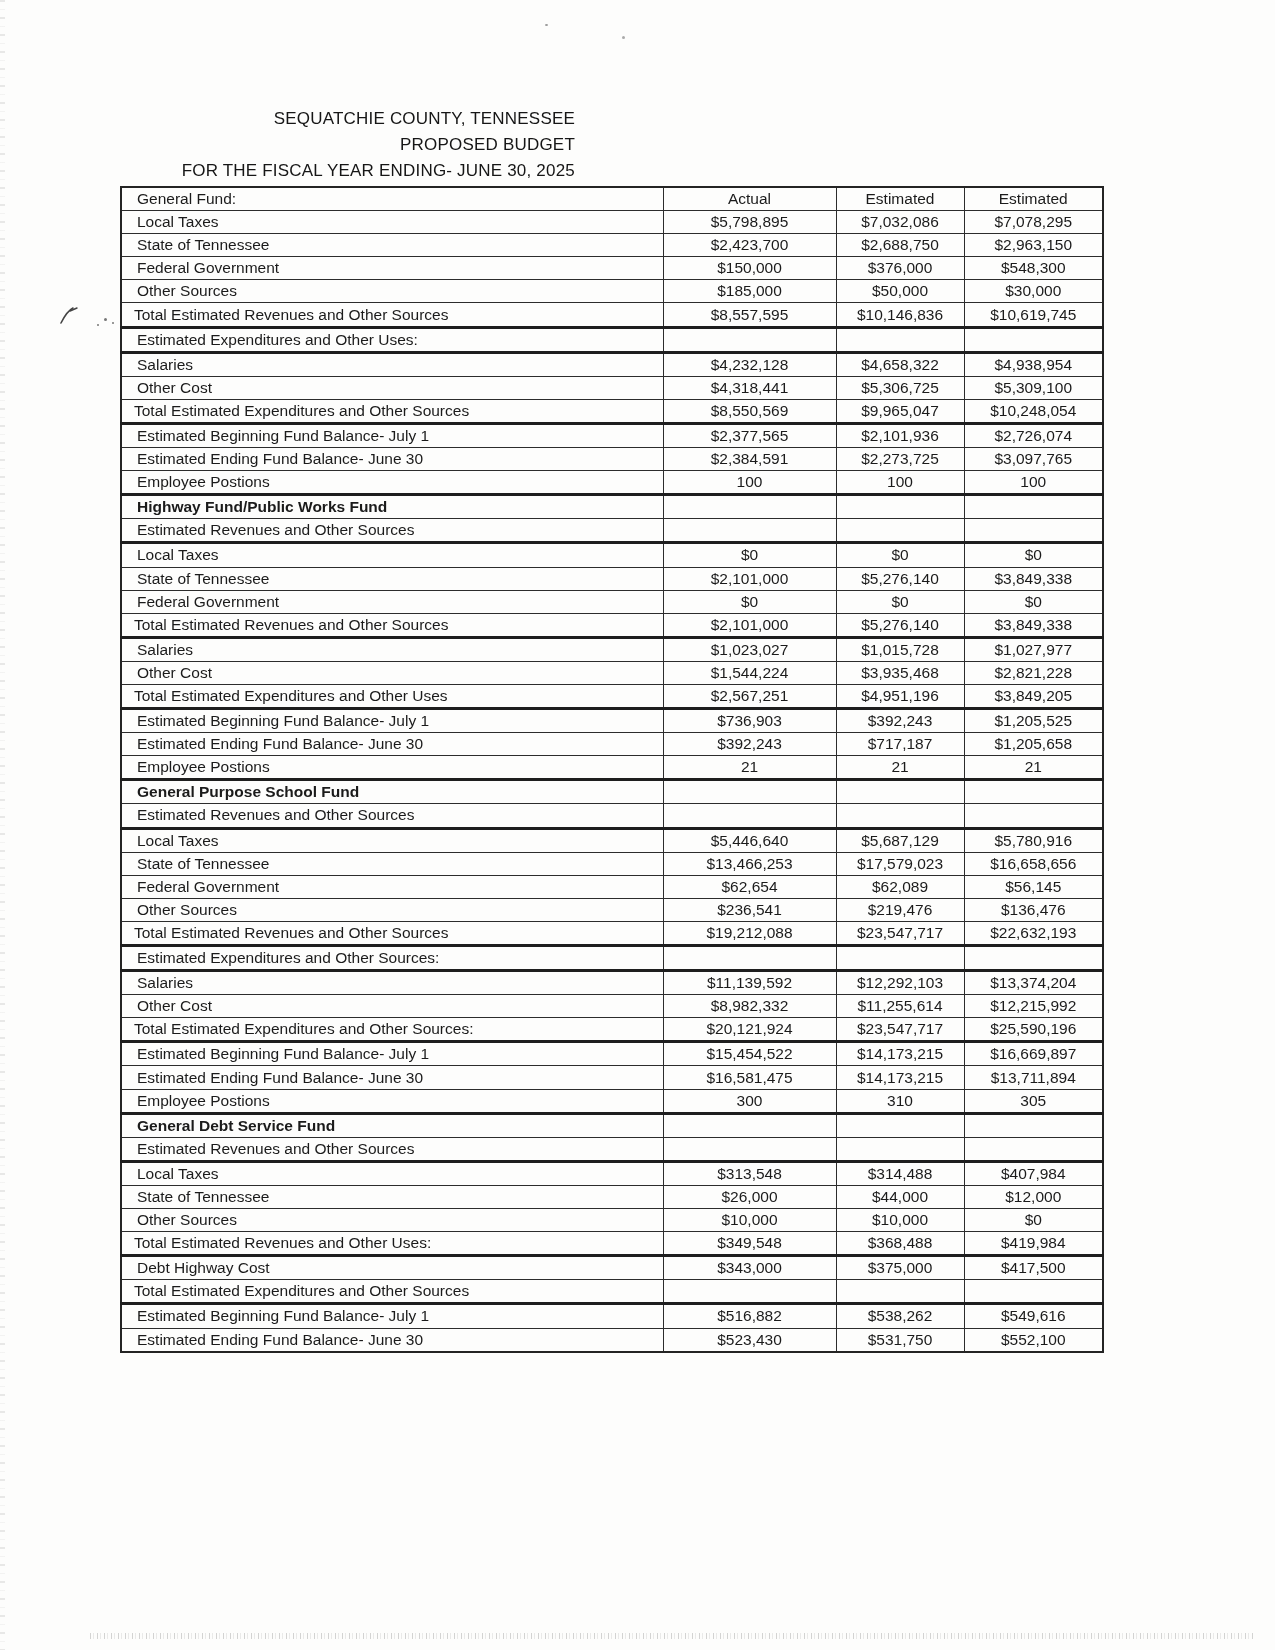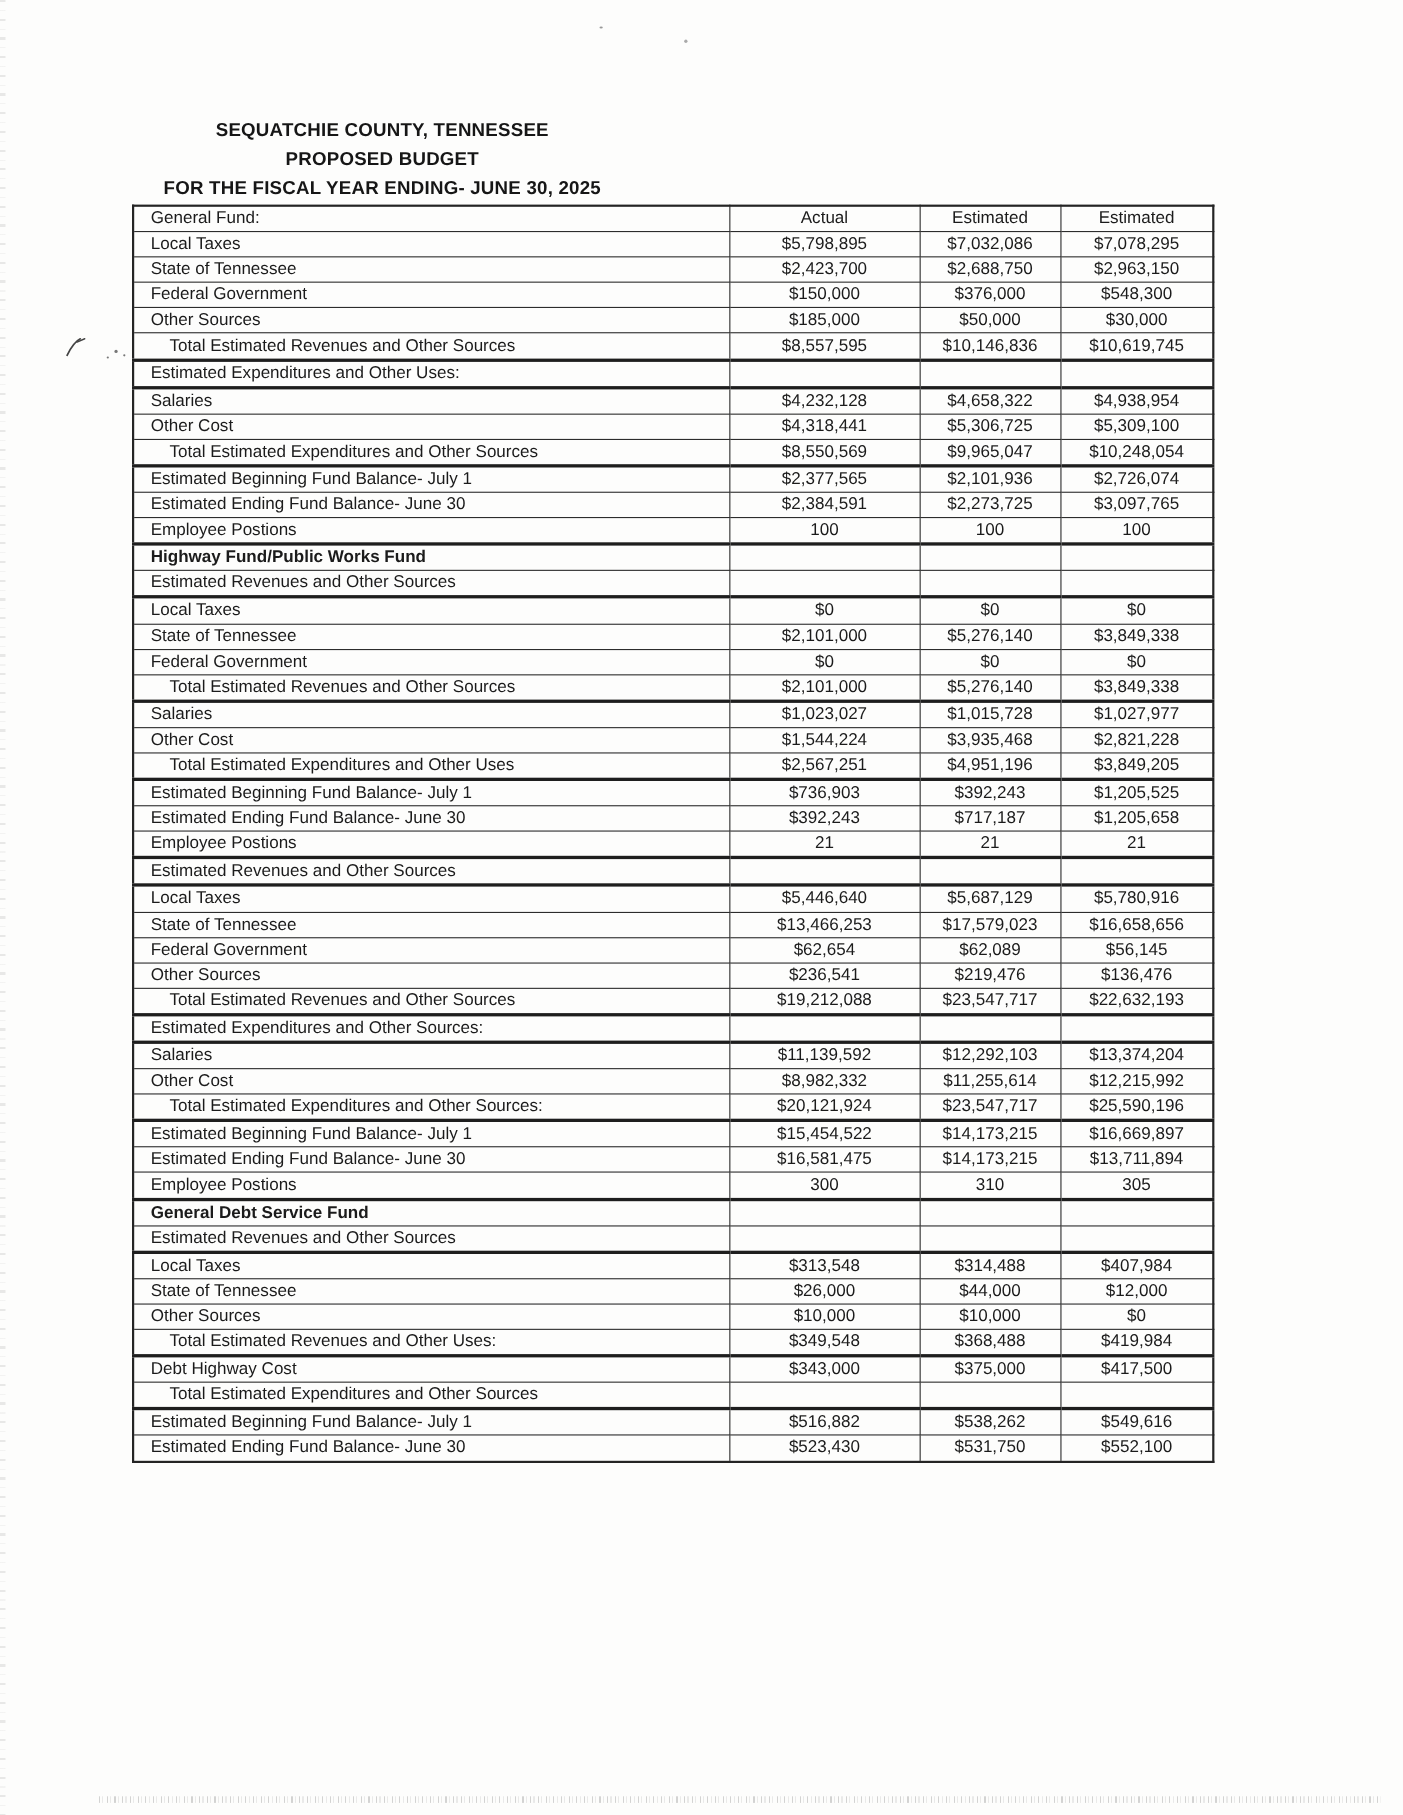--- a/index.html
+++ b/index.html
@@ -28,21 +28,21 @@
   .dot{position:absolute;background:#777;border-radius:50%;}
   .dot.a{left:104px;top:318px;width:3px;height:3px;}
   .dot.b{left:112px;top:322px;width:2px;height:2px;}
   .dot.c{left:97px;top:324px;width:2px;height:2px;}
   .speck1{position:absolute;left:545px;top:24px;width:3px;height:2px;background:#999;border-radius:50%;}
   .speck2{position:absolute;left:622px;top:36px;width:3px;height:3px;background:#aaa;border-radius:50%;}
 
   
   .title-block{
     position:absolute;left:120px;top:106px;width:455px;
-    text-align:center;font-weight:bold;font-size:17px;line-height:26px;
+    text-align:right;font-weight:normal;font-size:17px;line-height:26px;
     color:#161616;letter-spacing:.2px;
   }
 
   
   table.budget{
     position:absolute;left:120px;top:186px;width:982px;
     border-collapse:collapse;table-layout:fixed;
     font-size:15.5px;color:#1b1b1b;
   }
   table.budget{border:2.2px solid #242424;}
@@ -52,21 +52,21 @@
   col.c-v3{width:139px;}
   td{
     border:1.6px solid #2c2c2c;
     height:22.1px;
     padding:0 4px;
     overflow:hidden;white-space:nowrap;
     vertical-align:middle;
   }
   td.lbl{text-align:left;padding-left:15px;}
   td.val{text-align:center;}
-  tr.indent td.lbl{padding-left:32px;}
+  tr.indent td.lbl{padding-left:12px;}
   tr.bold td.lbl{font-weight:bold;}
   tr.thick td{border-bottom-width:3.4px;border-bottom-color:#1e1e1e;}
 </style>
 </head>
 <body>
 
 <div class="sheet">
 
   <div class="noise-left"></div>
   <div class="speck1"></div>
@@ -266,20 +266,26 @@
     <td class="val">$1,205,658</td>
   </tr>
 
   <tr class="thick">
     <td class="lbl">Employee Postions</td>
     <td class="val">21</td>
     <td class="val">21</td>
     <td class="val">21</td>
   </tr>
 
+  <tr class="bold">
+    <td class="lbl">General Purpose School Fund</td>
+    <td class="val"></td>
+    <td class="val"></td>
+    <td class="val"></td>
+  </tr>
 
   <tr class="thick">
     <td class="lbl">Estimated Revenues and Other Sources</td>
     <td class="val"></td>
     <td class="val"></td>
     <td class="val"></td>
   </tr>
 
   <tr>
     <td class="lbl">Local Taxes</td>

